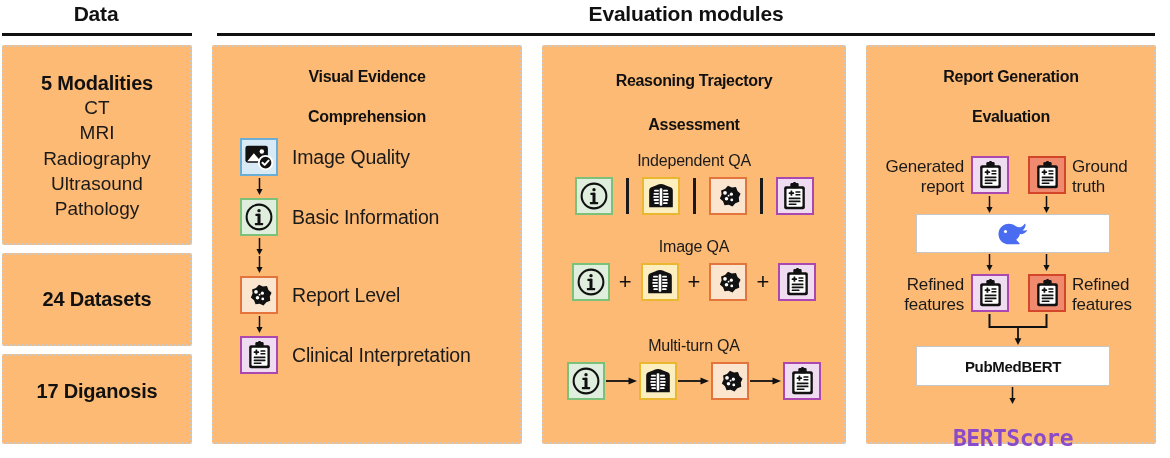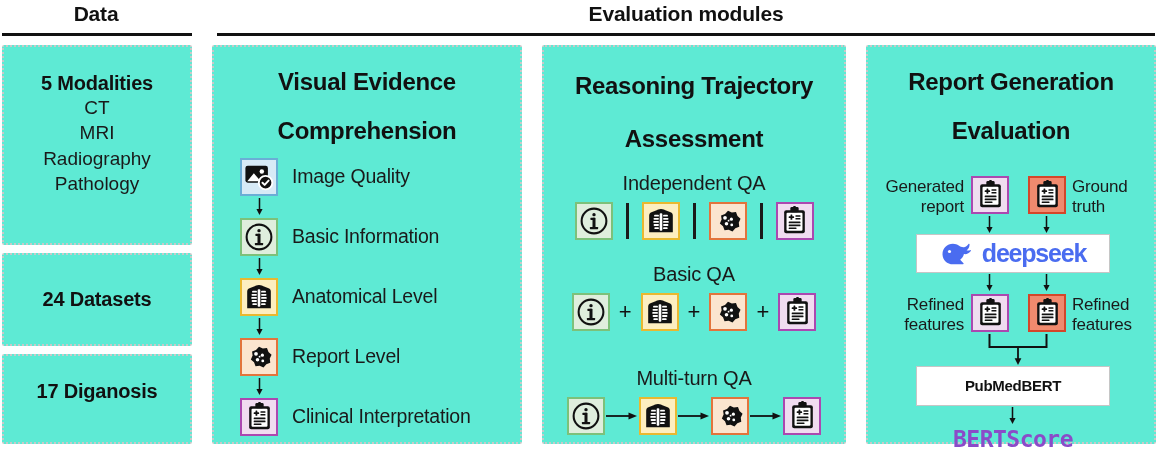--- a/index.html
+++ b/index.html
@@ -22,42 +22,42 @@
   .hdr-eval { left: 217px; width: 938px; }
   .rule { position: absolute; height: 3px; background: #111; top: 33px; }
   .rule-data { left: 2px; width: 190px; }
   .rule-eval { left: 217px; width: 938px; }
 
   
   .dbox {
     position: absolute;
     border: 2px dotted #c9c9c9;
     border-radius: 2px;
-    background: #5eead4;
+    background: #fdba74;
   }
 
   
   #box-modalities { left: 2px;  top: 45px;  width: 190px; height: 200px; }
   #box-datasets   { left: 2px;  top: 253px; width: 190px; height: 93px;  }
   #box-categories { left: 2px;  top: 354px; width: 190px; height: 90px;  }
 
   .dlabel { text-align: center; font-weight: bold; font-size: 20px; color: #111; letter-spacing: -0.2px; }
   .dsub   { text-align: center; font-size: 19px; color: #1a1a1a; line-height: 1.28; }
   #box-modalities .dlabel { margin-top: 25px; }
   #box-modalities .dsub   { margin-top: 1px; }
   #box-datasets .dlabel   { margin-top: 33px; }
   #box-categories .dlabel { margin-top: 22px; line-height: 1.3; }
 
   
   #panel-visual  { left: 212px; top: 45px; width: 310px; height: 399px; }
   #panel-reason  { left: 542px; top: 45px; width: 304px; height: 399px; }
   #panel-report  { left: 866px; top: 45px; width: 290px; height: 399px; }
 
   .ptitle {
-    text-align: center; font-weight: bold; font-size: 24px;
+    text-align: center; font-weight: bold; font-size: 16px;
     line-height: 1.22; color: #111; letter-spacing: -0.3px;
   }
   #panel-visual .ptitle { margin-top: 20px; }
   #panel-reason .ptitle { margin-top: 24px; }
   #panel-report .ptitle { margin-top: 20px; }
 
   
   .tile {
     width: 38px; height: 38px;
     border: 2px solid #999;
@@ -79,42 +79,42 @@
     padding-left: 26px; height: 42px;
   }
   .vrow .vlabel { font-size: 19.5px; color: #1a1a1a; white-space: nowrap; letter-spacing: -0.2px; }
   .vconn {
     width: 38px; margin-left: 26px; height: 18px;
     display: flex; align-items: center; justify-content: center;
   }
 
   
   .qhead {
-    text-align: center; font-size: 20px; color: #1a1a1a;
+    text-align: center; font-size: 16px; color: #1a1a1a;
     letter-spacing: -0.2px;
   }
   .qrow { display: flex; align-items: center; justify-content: center; margin-top: 7px; }
   .sep-bar { width: 3px; height: 36px; background: #1a1a1a; margin: 0 13px; }
   .sep-plus { font-size: 22px; margin: 0 9px; color: #111; font-weight: 500; }
   .sep-arrow { margin: 0 1px; display: flex; align-items: center; }
 
   
   .rp { position: relative; width: 100%; height: 320px; margin-top: 8px; }
   .rp .abs { position: absolute; }
   .rlabel { font-size: 17px; color: #1a1a1a; line-height: 1.2; letter-spacing: -0.2px; }
   .modelbox {
     border: 1px solid #c6c6c6; background: #fff;
     display: flex; align-items: center; justify-content: center;
   }
   .dslogo { display: flex; align-items: center; gap: 7px; }
   .dstext { font-size: 25px; font-weight: bold; color: #4a6cf0; letter-spacing: -1.2px; }
   .pubmed { font-size: 15px; font-weight: bold; color: #111; letter-spacing: -0.3px; }
   .bertscore {
     font-family: "DejaVu Sans Mono", monospace;
-    font-size: 23px; font-weight: bold; color: #8b4bc8; letter-spacing: -0.5px;
+    font-size: 23px; font-weight: bold; color: #8b4bc8; letter-spacing: -0.5px; margin-top: 19px;
   }
 </style>
 </head>
 <body>
 
 <svg width="0" height="0" style="position:absolute" aria-hidden="true">
   <defs>
     <symbol id="ic-image" viewBox="0 0 32 32">
       <rect x="1.5" y="4" width="24" height="18" rx="2.5" fill="#111"></rect>
       <circle cx="19" cy="10" r="2.4" fill="#fff"></circle>
@@ -195,20 +195,21 @@
   <div class="hdr hdr-data">Data</div>
   <div class="rule rule-data"></div>
   <div class="hdr hdr-eval">Evaluation modules</div>
   <div class="rule rule-eval"></div>
 
   <div class="dbox" id="box-modalities">
     <div class="dlabel">5 Modalities</div>
     <div class="dsub">CT</div>
     <div class="dsub">MRI</div>
     <div class="dsub">Radiography</div>
+    <div class="dsub">Ultrasound</div>
     <div class="dsub">Pathology</div>
   </div>
 
   <div class="dbox" id="box-datasets">
     <div class="dlabel">24 Datasets</div>
   </div>
 
   <div class="dbox" id="box-categories">
     <div class="dlabel">17 Diganosis</div>
   </div>
@@ -240,28 +241,20 @@
             </svg>
           </span>
         <span class="vlabel">Basic Information</span>
       </div>
       <div class="vconn">
           <svg width="11" height="18">
             <use href="#ic-arrow-down"></use>
           </svg>
         </div>
 
-      <div class="vrow">
-        <span class="tile t-anatomy">
-            <svg width="30" height="30">
-              <use href="#ic-xray"></use>
-            </svg>
-          </span>
-        <span class="vlabel">Anatomical Level</span>
-      </div>
       <div class="vconn">
           <svg width="11" height="18">
             <use href="#ic-arrow-down"></use>
           </svg>
         </div>
 
       <div class="vrow">
         <span class="tile t-lesion">
             <svg width="30" height="30">
               <use href="#ic-lesion"></use>
@@ -311,21 +304,21 @@
           </svg>
         </span>
       <span class="sep-bar"></span>
       <span class="tile t-clinic">
           <svg width="29" height="29">
             <use href="#ic-clipboard"></use>
           </svg>
         </span>
     </div>
 
-    <div class="qhead" style="margin-top:23px">Basic QA</div>
+    <div class="qhead" style="margin-top:23px">Image QA</div>
     <div class="qrow">
       <span class="tile t-info">
           <svg width="30" height="30">
             <use href="#ic-info"></use>
           </svg>
         </span>
       <span class="sep-plus">+</span>
       <span class="tile t-anatomy">
           <svg width="30" height="30">
             <use href="#ic-xray"></use>
@@ -416,21 +409,20 @@
           </svg></span>
       <span class="abs" style="left:173px; top:62px;"><svg width="11" height="18">
             <use href="#ic-arrow-down"></use>
           </svg></span>
 
       <div class="abs modelbox" style="left:48px; top:80px; width:194px; height:39px;">
         <span class="dslogo">
           <svg width="35" height="27">
               <use href="#ic-whale"></use>
             </svg>
-          <span class="dstext">deepseek</span>
         </span>
       </div>
 
       <span class="abs" style="left:116px; top:120px;"><svg width="11" height="18">
             <use href="#ic-arrow-down"></use>
           </svg></span>
       <span class="abs" style="left:173px; top:120px;"><svg width="11" height="18">
             <use href="#ic-arrow-down"></use>
           </svg></span>
 

